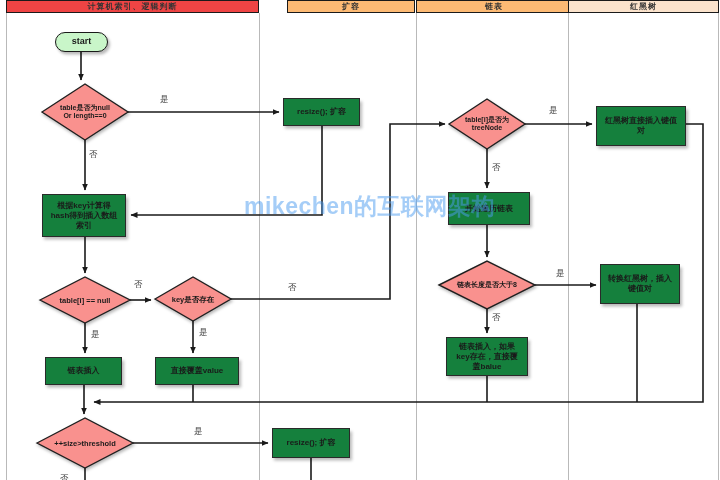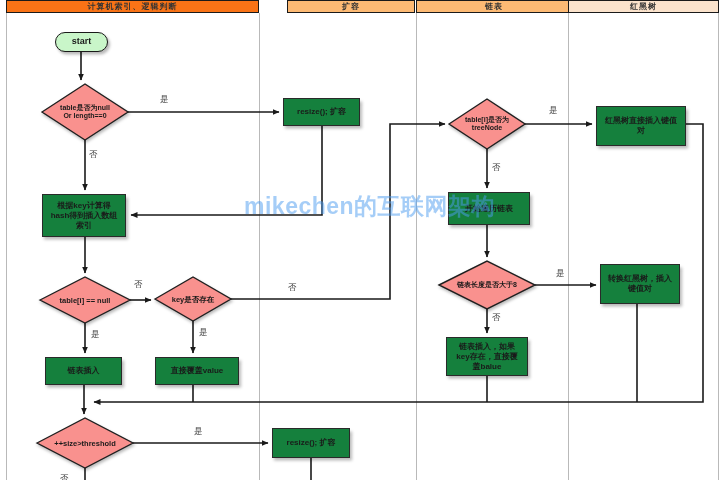--- a/index.html
+++ b/index.html
@@ -50,21 +50,21 @@
     position:absolute;left:244px;top:191px;z-index:9;
     font-size:23px;font-weight:bold;color:#4d9df0;opacity:0.5;
     letter-spacing:0.5px;white-space:nowrap;
   }
 </style>
 </head>
 <body>
 
 <div id="canvas">
 
-  <div class="lane-header" style="left: 6px; width: 253px; background-color: #f97316;">
+  <div class="lane-header" style="left: 6px; width: 253px; background-color: #ef4444;">
       <span>计算机索引、逻辑判断</span>
     </div>
   <div class="lane-header" style="left: 259px; width: 128px; background-color: #fdba74; margin-left: 28px;">
       <span>扩容</span>
     </div>
   <div class="lane-header" style="left: 416px; width: 156px; background-color: #fdba74;">
       <span>链表</span>
     </div>
   <div class="lane-header" style="left: 568px; width: 151px; background-color: rgb(251, 227, 204);">
       <span>红黑树</span>

